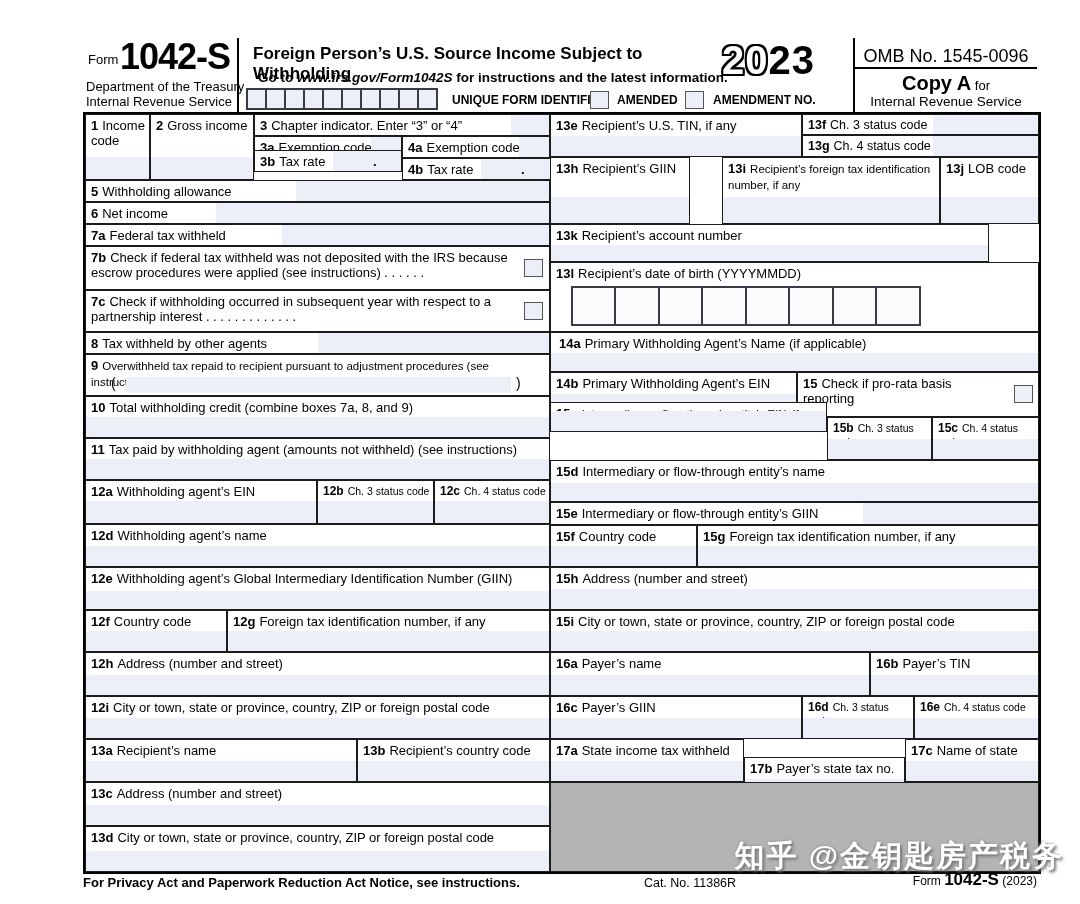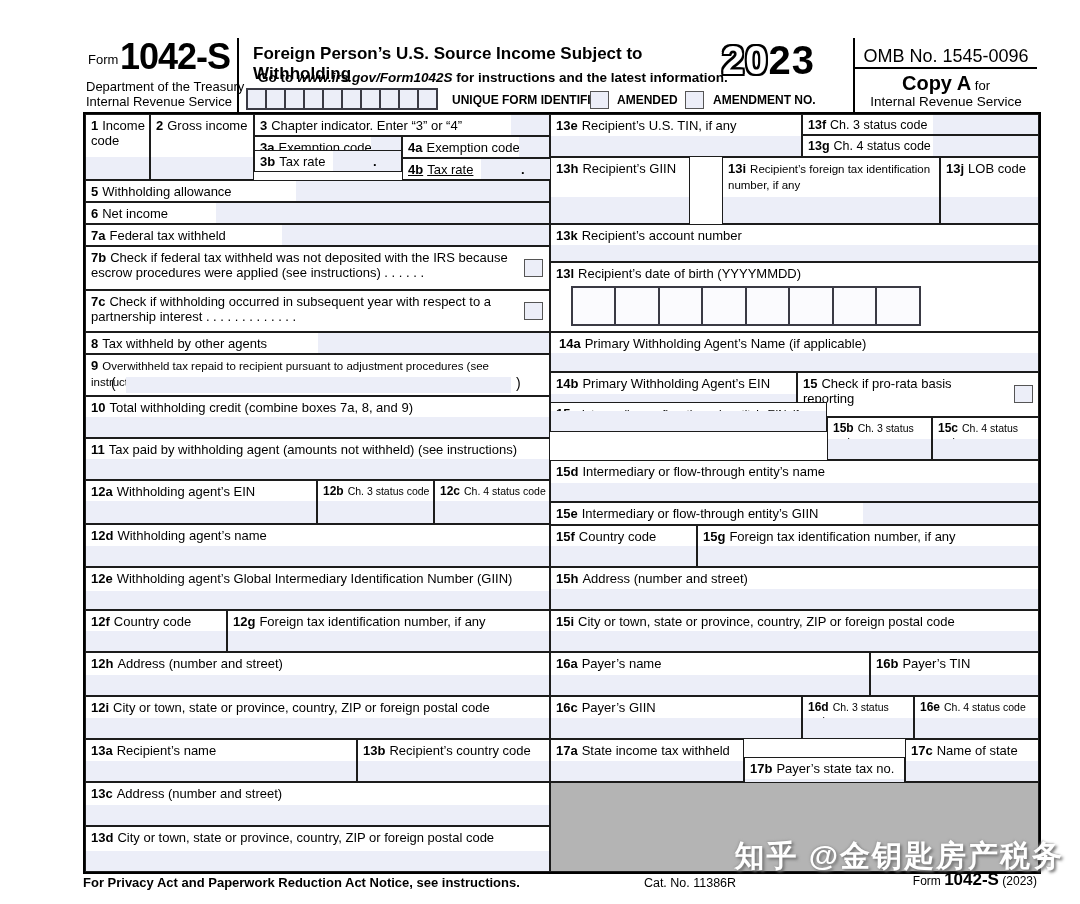--- a/index.html
+++ b/index.html
@@ -100,21 +100,21 @@
     </div>
     <div class="cell" style="left:317px;top:22px;width:148px;height:22px;">
       <span class="n">4a</span><span class="l">Exemption code</span>
       <div class="fill" style="left:116px;right:0;top:0;bottom:0;"></div>
     </div>
     <div class="cell" style="left:169px;top:36px;width:148px;height:22px;">
       <span class="n">3b</span><span class="l">Tax rate</span>
       <div class="fill" style="left:78px;right:0;top:0;bottom:0;"></div>
       <span class="dec" style="left:118px;top:3px;">.</span>
     </div>
-    <div class="cell" style="left:317px;top:44px;width:153px;height:22px;text-decoration:underline;">
+    <div class="cell" style="left:317px;top:44px;width:153px;height:22px;">
       <span class="n">4b</span><span class="l">Tax rate</span>
       <div class="fill" style="left:78px;right:0;top:0;bottom:0;"></div>
       <span class="dec" style="left:118px;top:3px;">.</span>
     </div>
     <div class="cell" style="left:0;top:66px;width:465px;height:22px;">
       <span class="n">5</span><span class="l">Withholding allowance</span>
       <div class="fill" style="left:210px;right:0;top:0;bottom:0;"></div>
     </div>
     <div class="cell" style="left:0;top:88px;width:465px;height:22px;">
       <span class="n">6</span><span class="l">Net income</span>
@@ -220,21 +220,21 @@
       <div class="fill" style="left:0;right:0;bottom:0;height:26px;"></div>
     </div>
     <div class="cell tiny" style="left:637px;top:43px;width:218px;height:67px;">
       <span class="n">13i</span><span class="l">Recipient’s foreign tax identification number, if any</span>
       <div class="fill" style="left:0;right:0;bottom:0;height:26px;"></div>
     </div>
     <div class="cell" style="left:855px;top:43px;width:99px;height:67px;">
       <span class="n">13j</span><span class="l">LOB code</span>
       <div class="fill" style="left:0;right:0;bottom:0;height:26px;"></div>
     </div>
-    <div class="cell" style="left:465px;top:110px;width:489px;height:38px;">
+    <div class="cell" style="left:465px;top:110px;width:439px;height:38px;">
       <span class="n">13k</span><span class="l">Recipient’s account number</span>
       <div class="fill" style="left:0;right:0;bottom:0;height:16px;"></div>
     </div>
     <div class="cell" style="left:465px;top:148px;width:489px;height:70px;">
       <span class="n">13l</span><span class="l">Recipient’s date of birth (YYYYMMDD)</span>
       <div class="abs" style="left:22px;top:23px;">
         <span class="dob"></span><span class="dob"></span><span class="dob"></span><span class="dob"></span><span class="dob"></span><span class="dob"></span><span class="dob"></span><span class="dob"></span>
       </div>
     </div>
     <div class="cell" style="left:465px;top:218px;width:489px;height:40px;padding-left:8px;">

